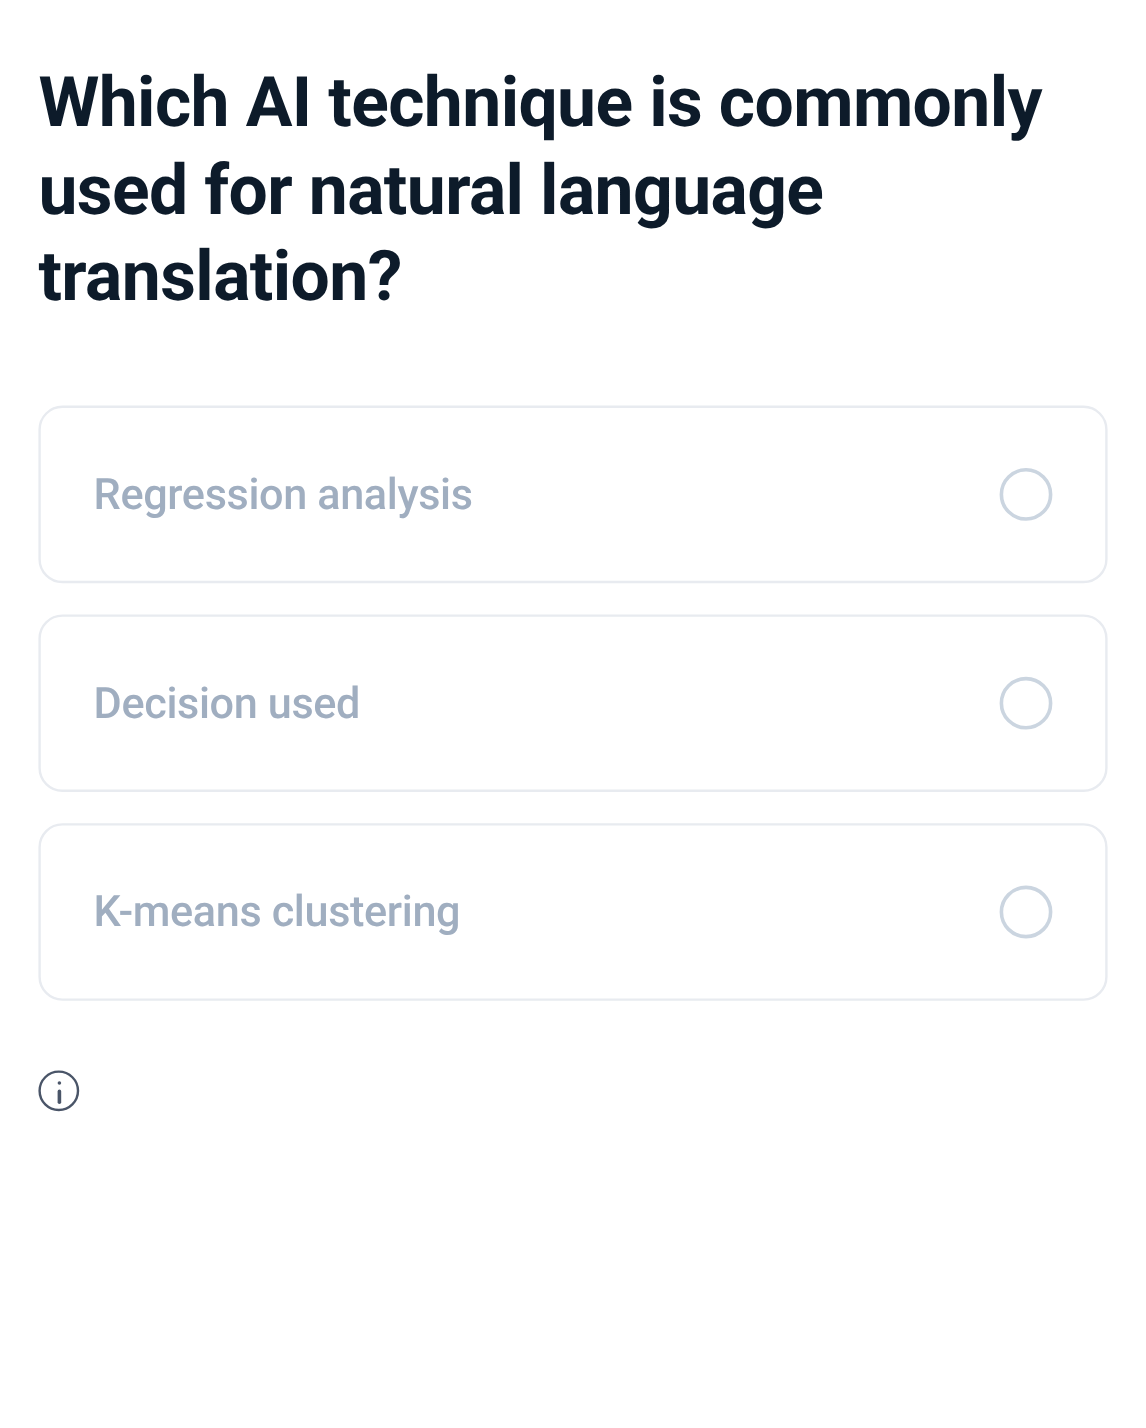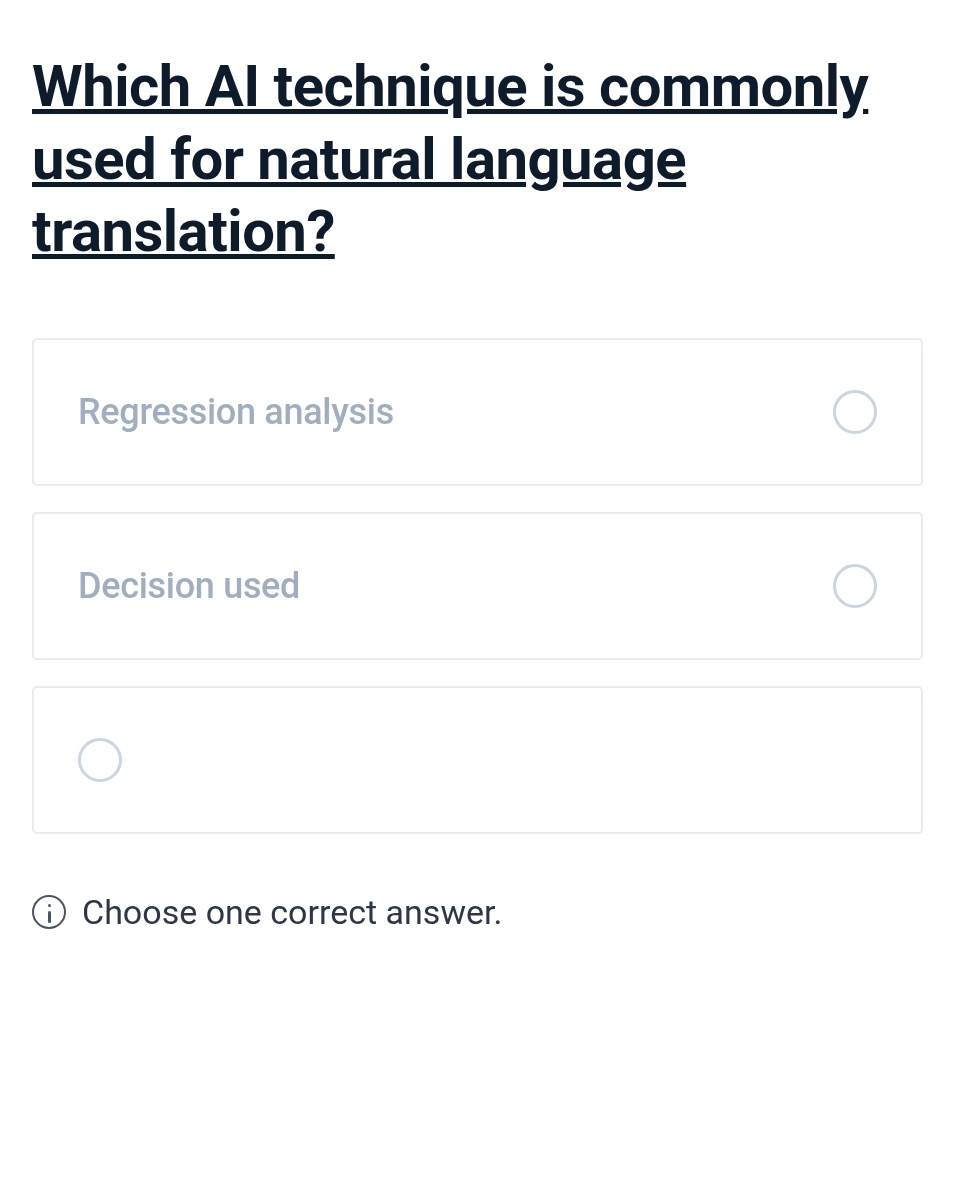--- a/index.html
+++ b/index.html
@@ -16,33 +16,32 @@
       overflow: hidden;
     }
     .question-title {
       font-size: 58px;
       font-weight: 700;
       color: #0d1b2a;
       line-height: 1.25;
       margin-top: 50px;
       margin-bottom: 70px;
       letter-spacing: -0.5px;
-      text-decoration: underline;
     }
     .options-container {
       display: flex;
       flex-direction: column;
       gap: 26px;
     }
     .option {
       display: flex;
       align-items: center;
       justify-content: space-between;
       border: 2px solid #e8ebf0;
-      border-radius: 5px;
+      border-radius: 20px;
       padding: 50px 44px;
       cursor: pointer;
       background: #ffffff;
     }
     .option-label {
       font-size: 36px;
       font-weight: 500;
       color: #a0aec0;
       letter-spacing: -0.3px;
     }
@@ -102,20 +101,20 @@
 <div class="options-container">
   <div class="option">
     <span class="option-label">Regression analysis</span>
     <span class="radio-circle"></span>
   </div>
   <div class="option">
     <span class="option-label">Decision used</span>
     <span class="radio-circle"></span>
   </div>
   <div class="option">
+    <span class="option-label">K-means clustering</span>
     <span class="radio-circle"></span>
   </div>
 </div>
 
 <div class="instruction">
   <span class="info-icon"></span>
-  <span class="instruction-text">Choose one correct answer.</span>
 </div>
 
 </body></html>

